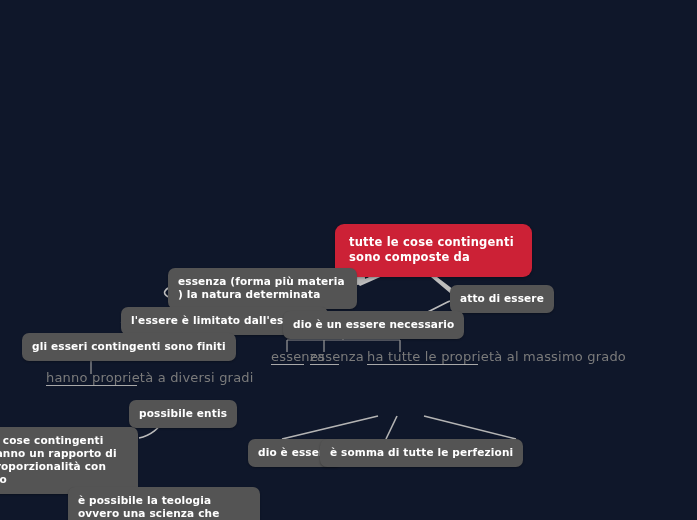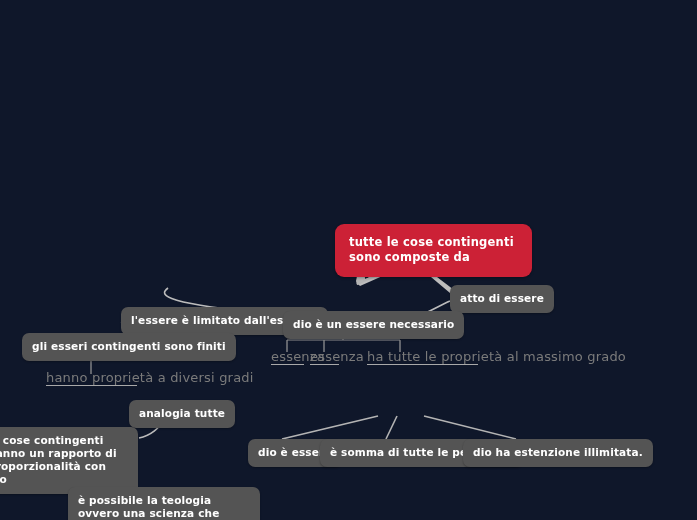--- a/index.html
+++ b/index.html
@@ -96,39 +96,39 @@
 
     <path d="M164,419 C160,428 150,436 139,438" stroke="#bcbcbc" stroke-width="1.6" fill="none"></path>
 
     <path d="M378,416 L282,439" stroke="#b4b4b4" stroke-width="1.6" fill="none"></path>
     <path d="M397,416 L386,439" stroke="#b4b4b4" stroke-width="1.6" fill="none"></path>
     <path d="M424,416 L516,439" stroke="#b4b4b4" stroke-width="1.6" fill="none"></path>
   </svg>
 
   <div class="node root" style="left:335px; top:224px; width:197px;">tutte le cose contingenti sono composte da</div>
 
+  <div class="node" style="left:168px; top:268px; width:189px;">essenza  (forma più materia ) la natura determinata</div>
 
   <div class="node" style="left:450px; top:285px;text-align:center;">atto di essere</div>
 
   <div class="node" style="left:121px; top:307px;">l'essere è limitato dall'essenza</div>
 
   <div class="node" style="left:283px; top:311px;">dio è un essere necessario</div>
 
   <div class="node" style="left:22px; top:333px;">gli esseri contingenti sono finiti</div>
 
-  <div class="node" style="left:129px; top:400px;">analogia tutte</div>
+  <div class="node" style="left:129px; top:400px;">possibile entis</div>
 
   <div class="node" style="left:-22px; top:427px; width:160px;">le cose contingenti hanno un rapporto di proporzionalità con dio</div>
 
 
   <div class="node" style="left:248px; top:439px;">dio è essere</div>
 
   <div class="node" style="left:320px; top:439px;">è somma di tutte le perfezioni</div>
 
-  <div class="node" style="left:463px; top:439px;">dio ha estenzione illimitata.</div>
 
   <div class="node" style="left:68px; top:487px; width:192px;">è possibile la teologia ovvero una scienza che parla di Dio</div>
 
   <div class="leaf-label" style="left:271px; top:352px; width:33px;">essenza</div>
 
   <div class="leaf-label" style="left:310px; top:352px; width:29px;">essenza</div>
 
   <div class="leaf-label" style="left:345px; top:352px; width:111px;margin-left:22px;">ha tutte le proprietà al massimo grado</div>
 
   <div class="leaf-label" style="left:46px; top:373px; width:91px;">hanno proprietà a diversi gradi</div>

